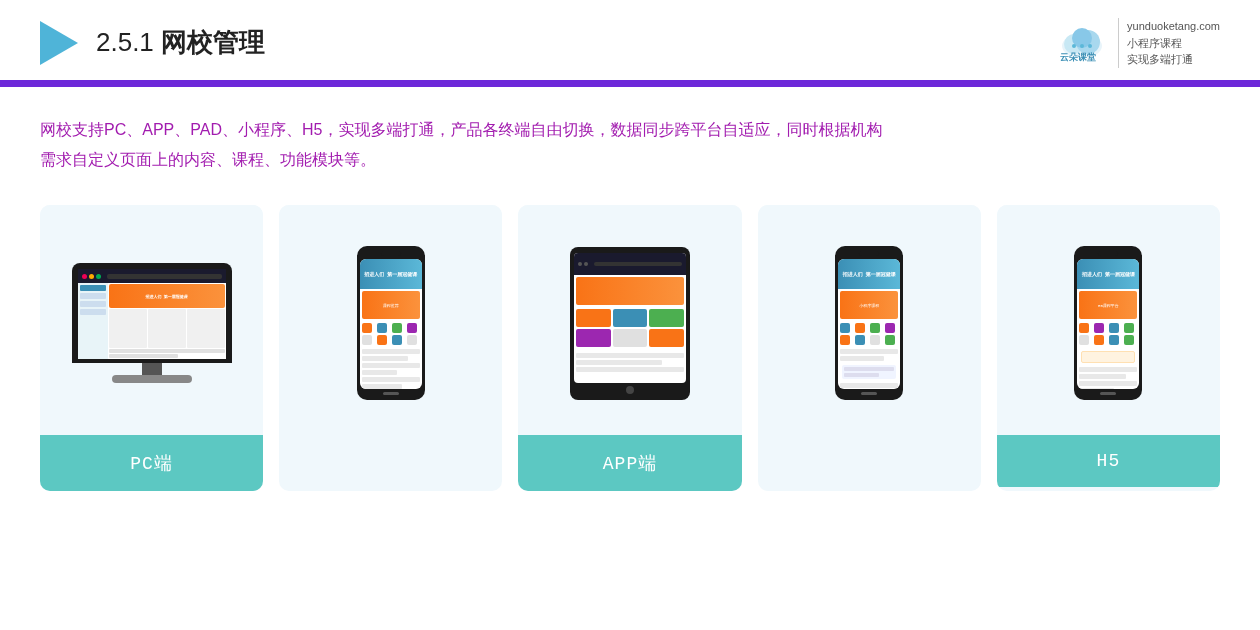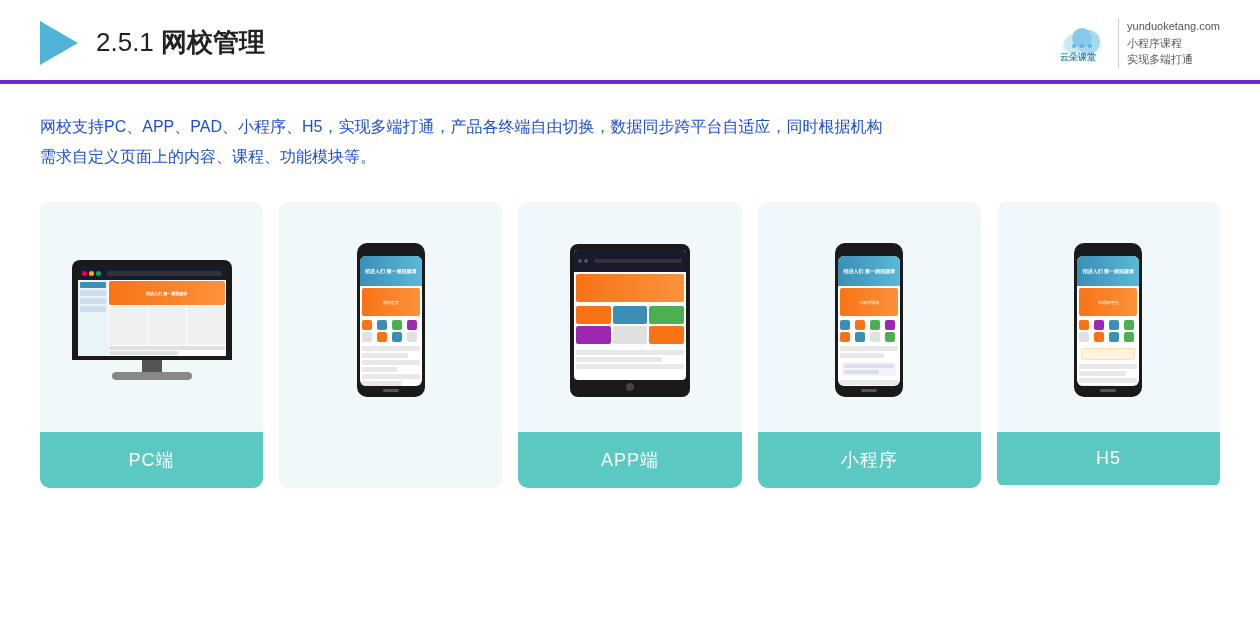--- a/index.html
+++ b/index.html
@@ -10,21 +10,21 @@
       height: 630px;
       overflow: hidden;
       position: relative;
     }
 
     
     .header {
       display: flex;
       align-items: center;
       padding: 18px 40px 12px 40px;
-      border-bottom: 4px solid #6d28d9;
+      border-bottom: 7px solid #6d28d9;
     }
     .logo-triangle {
       width: 0;
       height: 0;
       border-top: 22px solid transparent;
       border-bottom: 22px solid transparent;
       border-left: 38px solid #4fb4d8;
       margin-right: 18px;
     }
     .page-title {
@@ -46,30 +46,31 @@
       color: #555;
       line-height: 1.5;
       border-left: 1px solid #ccc;
       padding-left: 8px;
     }
 
     
     .description {
       padding: 28px 40px 10px 40px;
       font-size: 16px;
-      color: #1d4ed8;
+      color: #a21caf;
       line-height: 1.9;
     }
 
     
     .cards-section {
       display: flex;
       gap: 16px;
       padding: 20px 40px 20px 40px;
       justify-content: space-between;
+      font-family: Liberation Mono, monospace;
     }
 
     .card {
       flex: 1;
       background: #f0f8fc;
       border-radius: 10px;
       overflow: hidden;
       display: flex;
       flex-direction: column;
       align-items: center;
@@ -434,21 +435,20 @@
                 <div style="height:4px;background:#dde;border-radius:1px;margin-bottom:2px;"></div>
                 <div style="height:4px;background:#dde;border-radius:1px;width:70%;"></div>
               </div>
               <div class="phone-content-row"></div>
             </div>
           </div>
           <div class="phone-bottom"></div>
         </div>
       </div>
     </div>
-    <div class="card-label">小程序</div>
   </div>
 
   <div class="card">
     <div class="card-image-area">
       <div class="phone-mockup">
         <div class="phone-outer">
           <div class="phone-notch"></div>
           <div class="phone-screen">
             <div class="phone-screen-top">
               <span style="color:#fff;font-size:5px;font-weight:bold;">招进人们 第一届冠健课</span>

